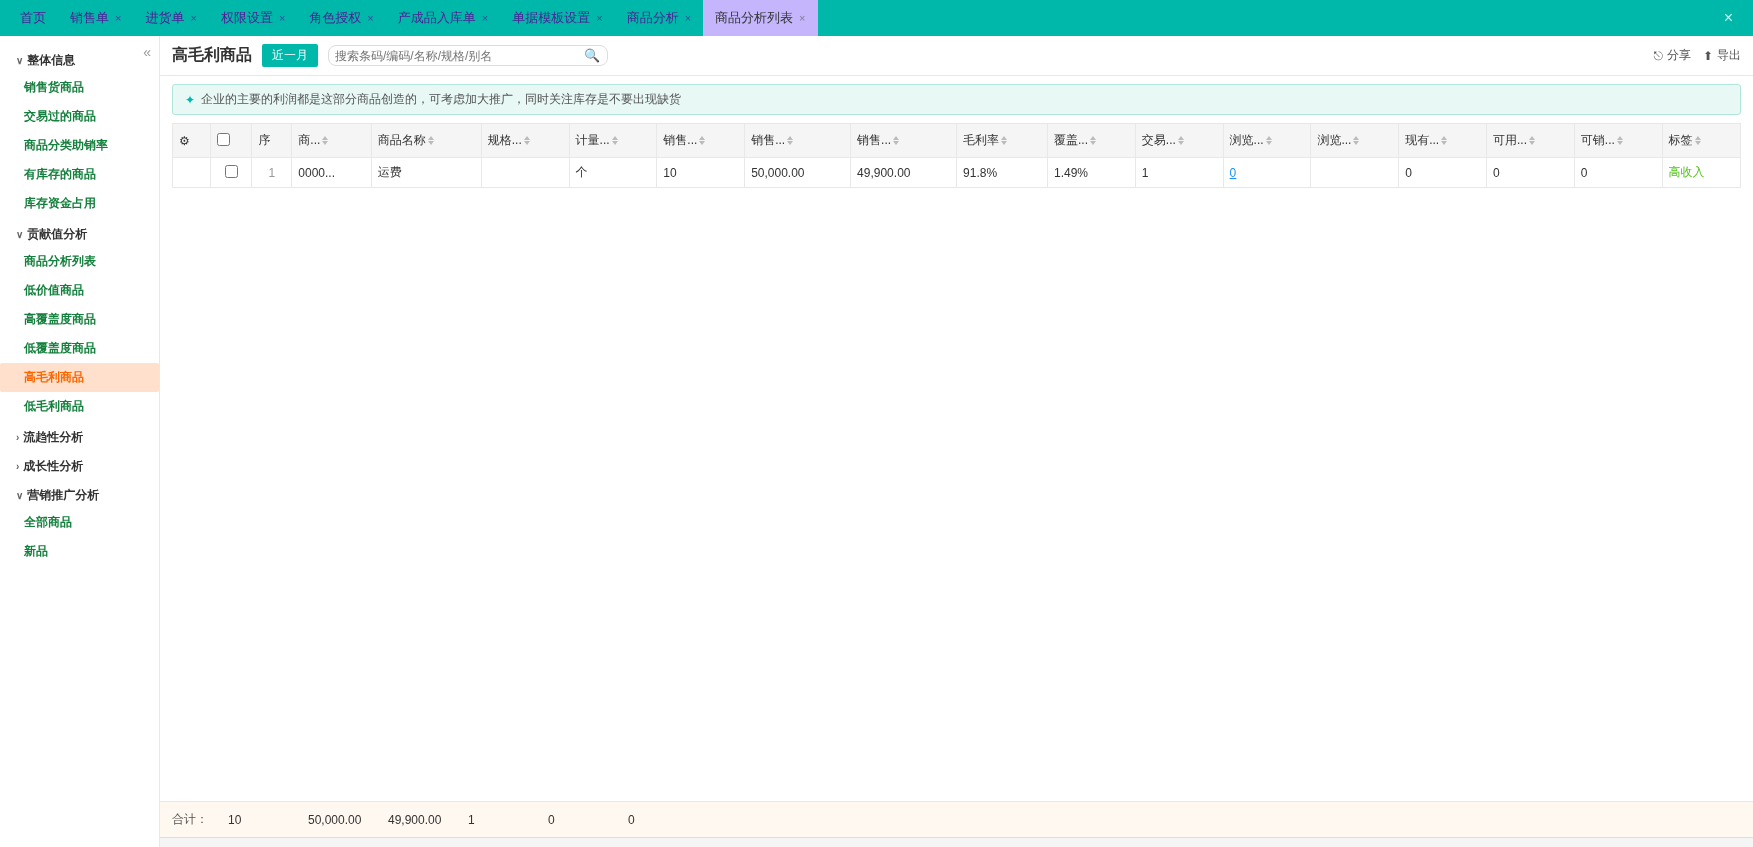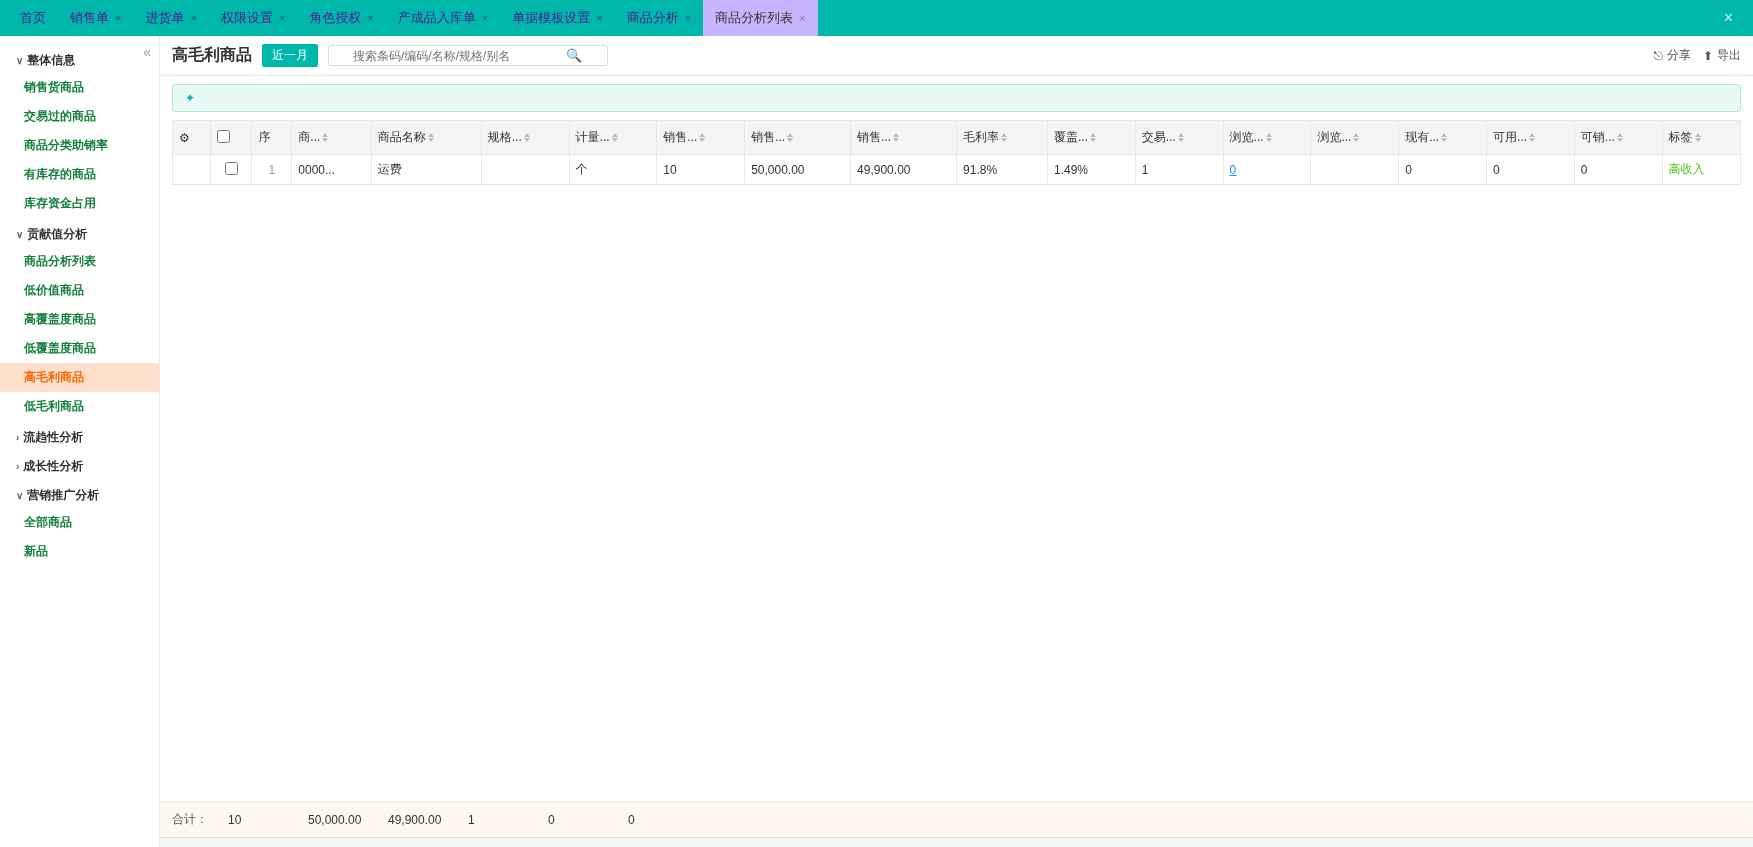--- a/index.html
+++ b/index.html
@@ -119,22 +119,22 @@
       border: none;
       padding: 3px 10px;
       border-radius: 2px;
       cursor: pointer;
       font-size: 12px;
     }
     .search-box {
       display: flex;
       align-items: center;
       border: 1px solid #ddd;
-      border-radius: 3px;
-      padding: 2px 24px;
+      border-radius: 8px;
+      padding: 2px 6px;
       gap: 4px;
       flex: 1;
       max-width: 280px;
     }
     .search-box input {
       border: none;
       outline: none;
       font-size: 12px;
       width: 100%;
       color: #999;
@@ -316,20 +316,21 @@
         </div>
         <div class="action-btn">
           <span>⬆</span>
           <span>导出</span>
         </div>
       </div>
     </div>
 
     <div class="info-banner">
       <span class="info-icon">✦</span>
+      <span>企业的主要的利润都是这部分商品创造的，可考虑加大推广，同时关注库存是不要出现缺货</span>
     </div>
 
     <div class="table-container">
       <table>
         <thead id="table-head">
             <tr>
               <th>⚙</th>
               <th><input type="checkbox" style=""></th>
               <th>序</th>
               <th>商...<span class="col-sort">

